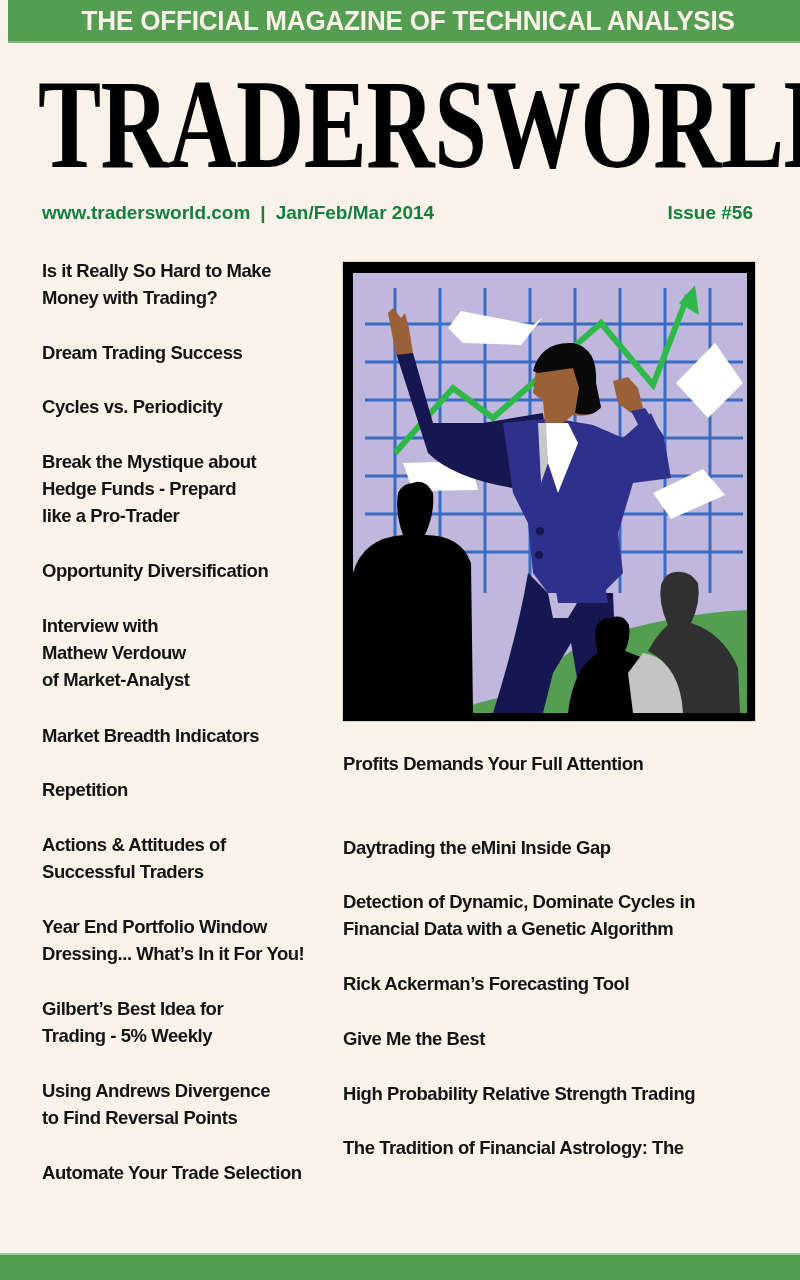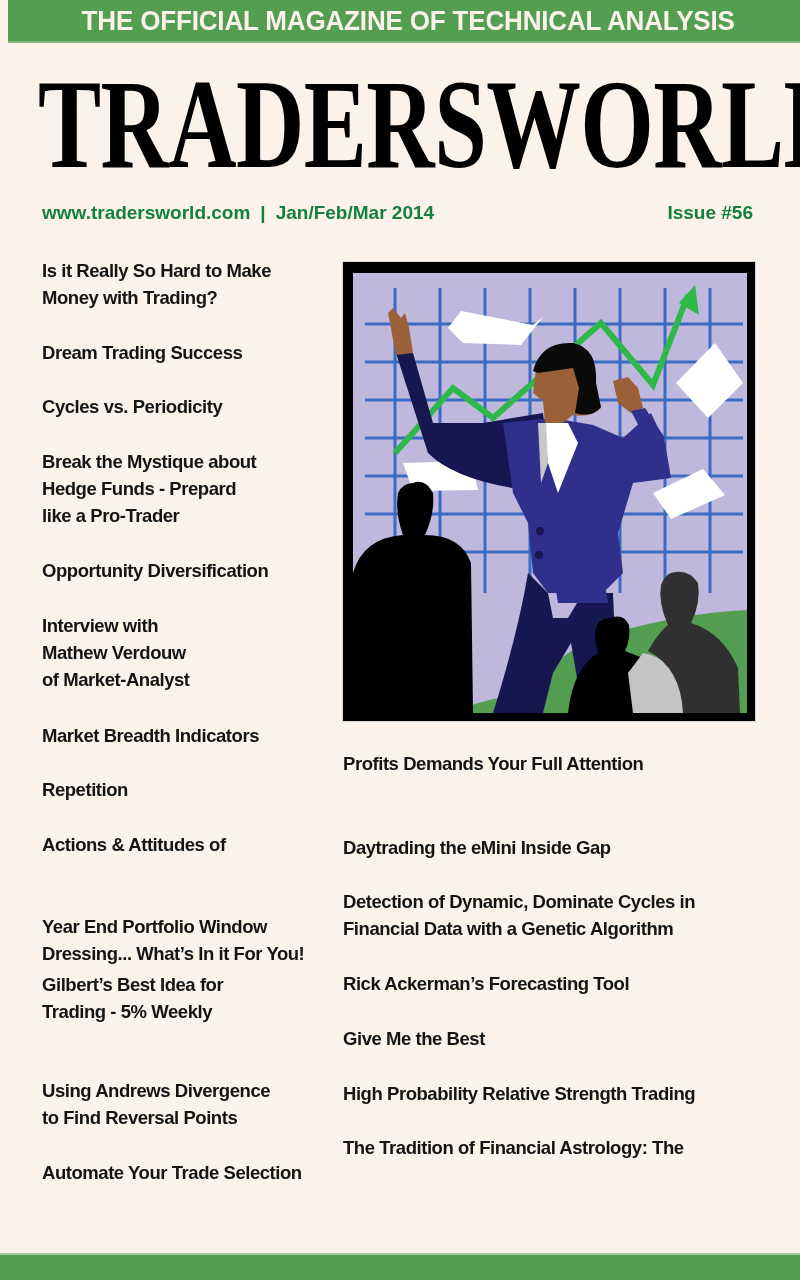--- a/index.html
+++ b/index.html
@@ -117,26 +117,27 @@
     <span class="ln">of Market-Analyst</span>
   </div>
   <div class="item" style="top:465px">
     <span class="ln">Market Breadth Indicators</span>
   </div>
   <div class="item" style="top:519px">
     <span class="ln">Repetition</span>
   </div>
   <div class="item" style="top:574px">
     <span class="ln">Actions &amp; Attitudes of</span>
+    <span class="ln">Successful Traders</span>
   </div>
   <div class="item" style="top:656px">
     <span class="ln">Year End Portfolio Window</span>
     <span class="ln">Dressing... What’s In it For You!</span>
   </div>
-  <div class="item" style="top:714px">
+  <div class="item" style="top:738px">
     <span class="ln">Gilbert’s Best Idea for</span>
     <span class="ln">Trading - 5% Weekly</span>
   </div>
   <div class="item" style="top:820px">
     <span class="ln">Using Andrews Divergence</span>
     <span class="ln">to Find Reversal Points</span>
   </div>
   <div class="item" style="top:902px">
     <span class="ln">Automate Your Trade Selection</span>
   </div>

